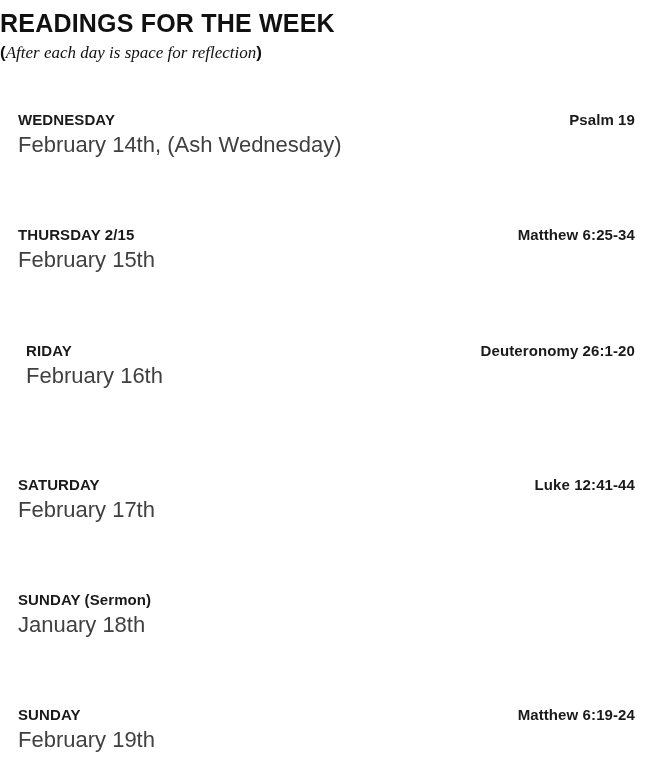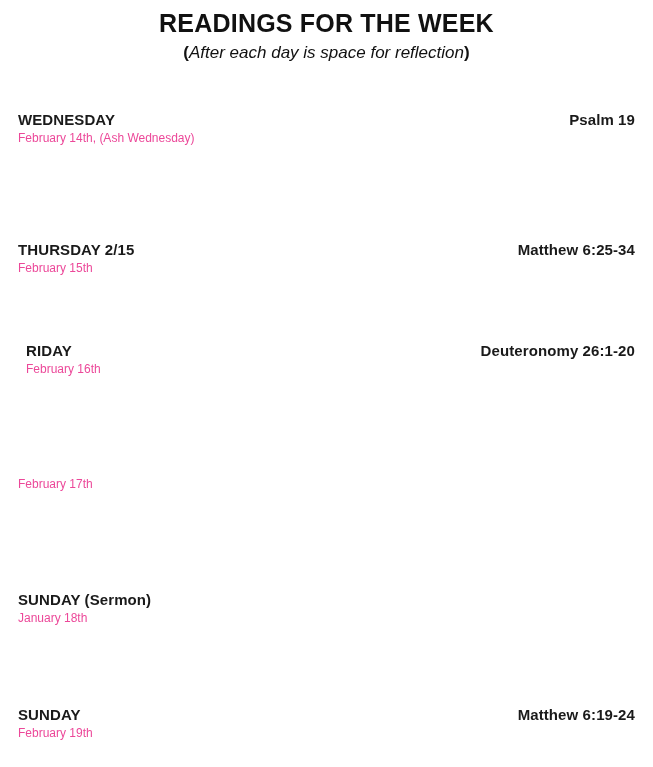--- a/index.html
+++ b/index.html
@@ -19,41 +19,41 @@
   .page {
     position: relative;
     width: 653px;
     height: 767px;
     background: #ffffff;
     box-sizing: border-box;
   }
 
   
   .header {
-    text-align: center;
     padding-top: 9px;
   }
   .doc-title {
     font-size: 25px;
     font-weight: bold;
     letter-spacing: 0.2px;
     line-height: 1.12;
     margin: 0;
     color: #111111;
   }
   .doc-subtitle {
     font-size: 17px;
     font-weight: bold;
     line-height: 1.2;
     margin: 6px 0 0 0;
     color: #111111;
   }
   .doc-subtitle .inner {
     font-style: italic;
     font-weight: normal;
+    font-family: Liberation Serif, serif;
   }
 
   
   .readings {
     position: absolute;
     left: 18px;
     right: 18px;
     top: 105px;
   }
   .entry {
@@ -76,24 +76,24 @@
   .reading-ref {
     font-size: 15px;
     font-weight: bold;
     letter-spacing: 0.1px;
     line-height: 1.25;
     color: #1a1a1a;
     text-align: right;
     white-space: nowrap;
   }
   .entry-date {
-    font-size: 12px;
+    font-size: 22px;
     font-weight: normal;
     line-height: 1.3;
-    color: #ec4899;
+    color: #404040;
     margin-top: 1px;
     white-space: nowrap;
   }
 </style>
 </head>
 <body>
 
 <div class="page">
 
   <div class="header">
@@ -102,35 +102,39 @@
   </div>
 
   <div class="readings" id="readings-list">
       <div class="entry" style="position: absolute; left: 0px; right: 0px; top: 6px;">
         <div class="entry-top">
           <div class="day-name">WEDNESDAY</div>
           <div class="reading-ref">Psalm 19</div>
         </div>
         <div class="entry-date">February 14th, (Ash Wednesday)</div>
       </div>
-      <div class="entry" style="position: absolute; left: 0px; right: 0px; top: 136px;">
+      <div class="entry" style="position: absolute; left: 0px; right: 0px; top: 121px;">
         <div class="entry-top">
           <div class="day-name">THURSDAY 2/15</div>
           <div class="reading-ref">Matthew 6:25-34</div>
         </div>
         <div class="entry-date">February 15th</div>
       </div>
       <div class="entry" style="position: absolute; left: 0px; right: 0px; top: 237px; margin-left: 8px;">
         <div class="entry-top">
           <div class="day-name">RIDAY</div>
           <div class="reading-ref">Deuteronomy 26:1-20</div>
         </div>
         <div class="entry-date">February 16th</div>
       </div>
       <div class="entry" style="position: absolute; left: 0px; right: 0px; top: 371px;">
+        <div class="entry-top">
+          <div class="day-name">SATURDAY</div>
+          <div class="reading-ref">Luke 12:41-44</div>
+        </div>
         <div class="entry-date">February 17th</div>
       </div>
       <div class="entry" style="position: absolute; left: 0px; right: 0px; top: 486px;">
         <div class="entry-top">
           <div class="day-name">SUNDAY (Sermon)</div>
         </div>
         <div class="entry-date">January 18th</div>
       </div>
       <div class="entry" style="position: absolute; left: 0px; right: 0px; top: 601px;">
         <div class="entry-top">

